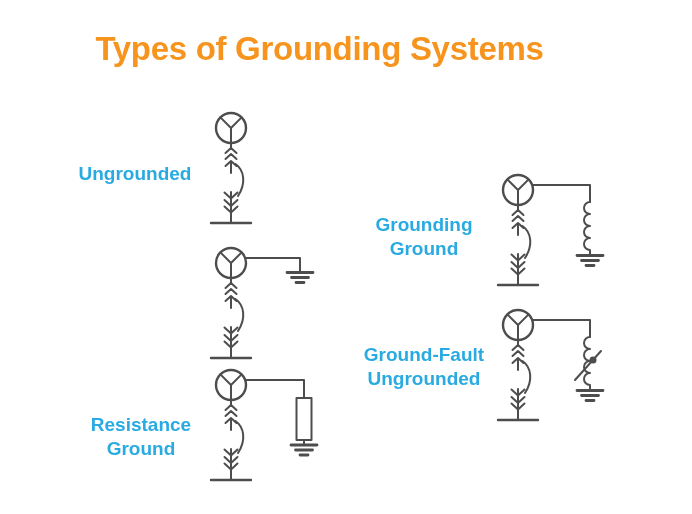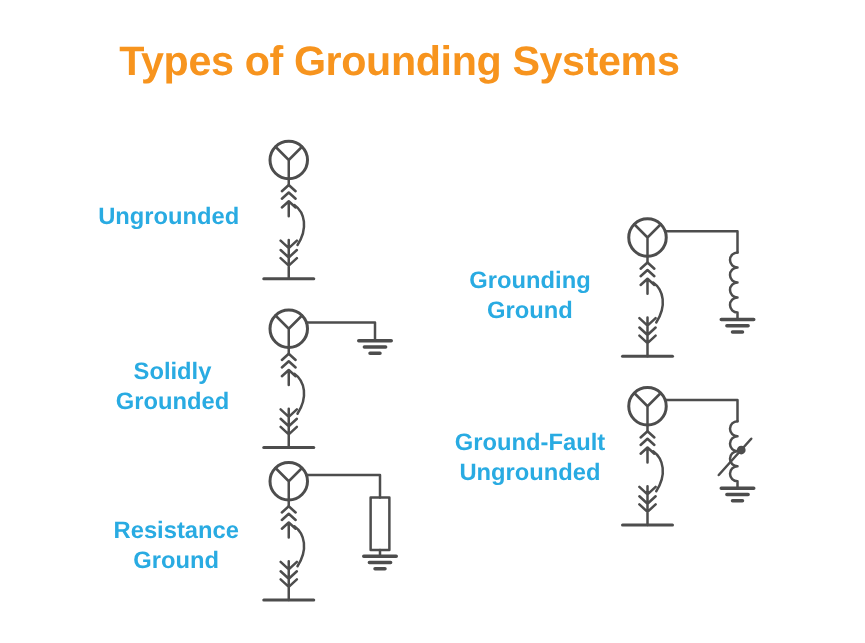--- a/index.html
+++ b/index.html
@@ -29,22 +29,20 @@
   .sym-3{left:486px;top:170px;}
   .sym-4{left:486px;top:305px;}
 </style>
 </head>
 <body>
 
 <div class="canvas">
   <h1 class="title">Types of Grounding Systems</h1>
 
   <div class="label lbl-0">Ungrounded</div>
-  <div class="label lbl-1">Solidly
-Grounded</div>
   <div class="label lbl-2">Resistance
 Ground</div>
   <div class="label lbl-3">Grounding
 Ground</div>
   <div class="label lbl-4">Ground-Fault
 Ungrounded</div>
 
   <div class="sym sym-0"><svg width="130" height="130" viewBox="0 0 130 130" fill="none" stroke="#4d4d4d" stroke-width="2" stroke-linecap="round" stroke-linejoin="round">
         <circle cx="32" cy="20" r="15" stroke-width="2.4"></circle>
         <path d="M32 20 L21.4 9.4 M32 20 L42.6 9.4 M32 20 L32 40"></path>

